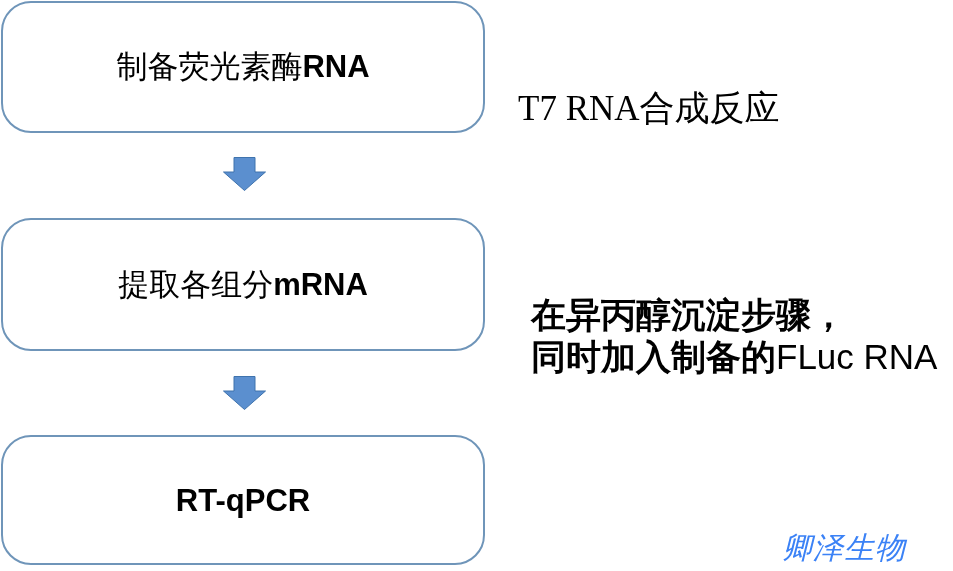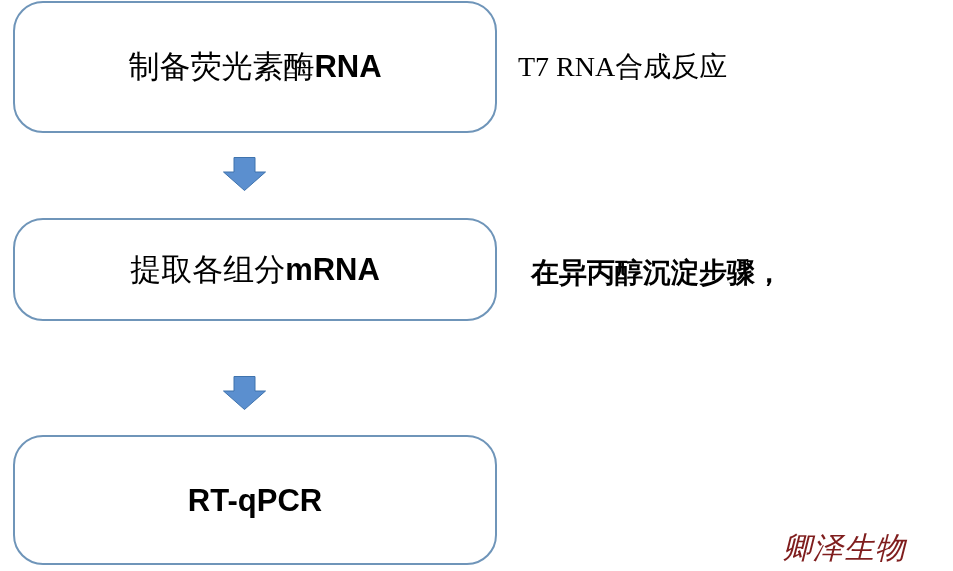--- a/index.html
+++ b/index.html
@@ -10,21 +10,21 @@
     body {
       width: 953px;
       height: 571px;
       position: relative;
       overflow: hidden;
       font-family: "DejaVu Serif", "Liberation Serif", serif;
       color: #000000;
     }
     .step-box {
       position: absolute;
-      left: 13px;
+      left: 1px;
       width: 484px;
       border: 2px solid #6f95b9;
       border-radius: 30px;
       background: #ffffff;
       display: flex;
       align-items: center;
       justify-content: center;
       box-sizing: border-box;
     }
     .step-label {
@@ -34,37 +34,38 @@
     }
     .step-label .cjk {
       font-family: "DejaVu Serif", "Liberation Serif", serif;
       font-weight: normal;
     }
     .step-label .latin {
       font-family: "Liberation Sans", "DejaVu Sans", sans-serif;
       font-weight: bold;
     }
     #box1 { top: 1px; height: 132px; }
-    #box2 { top: 218px; height: 103px; }
+    #box2 { top: 218px; height: 133px; }
     #box3 { top: 435px; height: 130px; }
 
     .arrow {
       position: absolute;
       left: 223px;
       width: 43px;
       height: 34px;
     }
     #arrow1 { top: 157px; }
     #arrow2 { top: 376px; }
 
     .note {
       position: absolute;
       white-space: nowrap;
-      font-size: 28px;
+      font-size: 35px;
       line-height: 42px;
+      margin-top: 42px;
     }
     #note1 {
       left: 518px;
       top: 46px;
       font-family: "Liberation Serif", "DejaVu Serif", serif;
     }
     #note2 {
       left: 531px;
       top: 252px;
       font-family: "DejaVu Serif", "Liberation Serif", serif;
@@ -72,21 +73,21 @@
     }
     #note2 .latin {
       font-family: "Liberation Sans", "DejaVu Sans", sans-serif;
       font-weight: normal;
     }
     .watermark {
       position: absolute;
       left: 782px;
       top: 528px;
       font-size: 30px;
-      color: #7f1d1d;
+      color: #3b82f6;
       font-style: italic;
       font-family: "DejaVu Sans", "Liberation Sans", sans-serif;
       letter-spacing: 1px;
       white-space: nowrap;
     }
   </style>
 </head>
 <body>
 
 <div class="step-box" id="box1">
@@ -106,15 +107,16 @@
 </svg>
 
 <div class="step-box" id="box3">
   <span class="step-label"><span class="cjk"></span><span class="latin">RT-qPCR</span></span>
 </div>
 
 <div class="note" id="note1">T7 RNA合成反应</div>
 
 <div class="note" id="note2">
   <div>在异丙醇沉淀步骤，</div>
+  <div><span>同时加入制备的</span><span class="latin">FLuc RNA</span></div>
 </div>
 
 <div class="watermark">卿泽生物</div>
 
 </body></html>

